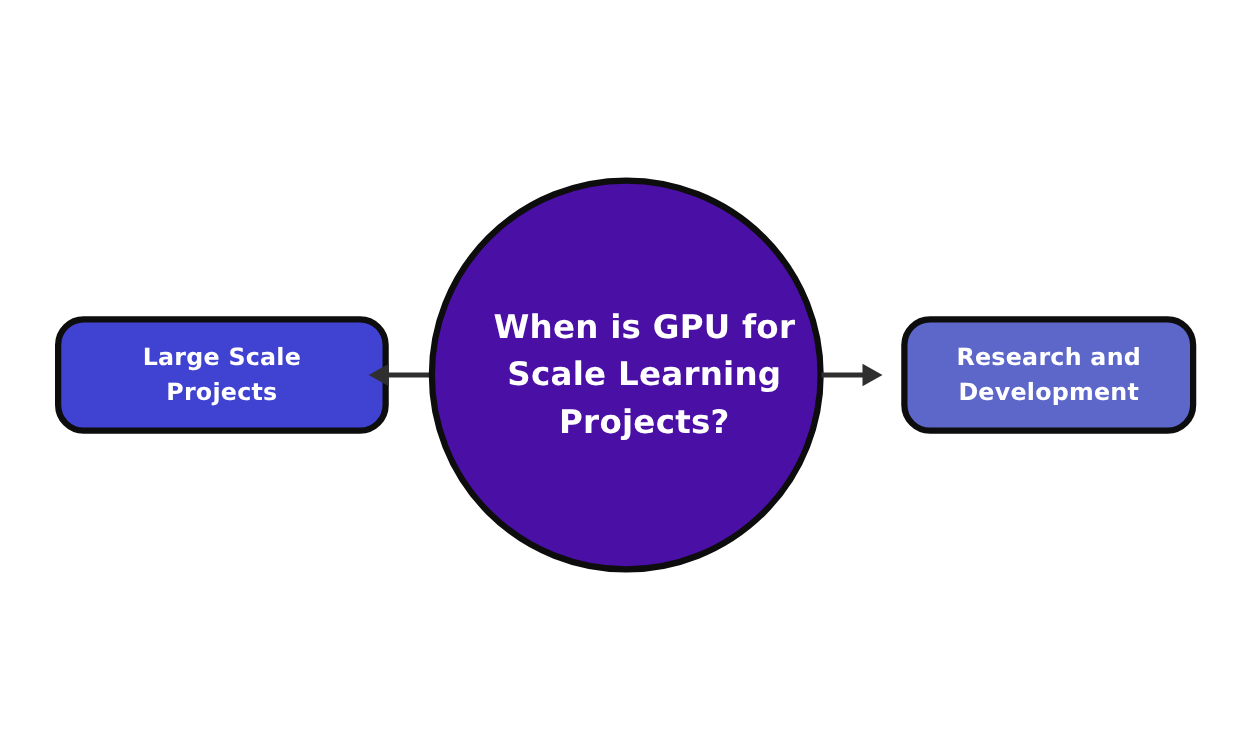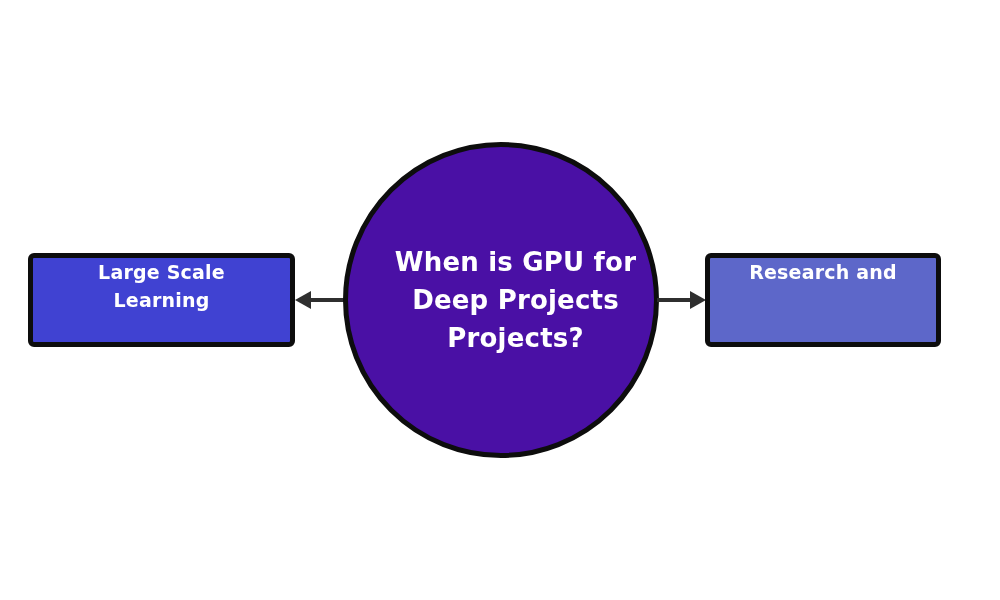--- a/index.html
+++ b/index.html
@@ -31,25 +31,26 @@
     font-size: 26px;
     line-height: 38px;
     letter-spacing: 0.2px;
     margin-left: 29px;
   }
   .side-box {
     position: absolute;
     top: 253px;
     height: 94px;
     border: 5px solid #0d0d0d;
-    border-radius: 6px;
+    border-radius: 23px;
     display: flex;
-    align-items: flex-start;
+    align-items: center;
     justify-content: center;
     text-align: center;
+    margin-left: 16px;
   }
   .side-box .label {
     color: #ffffff;
     font-weight: bold;
     font-size: 19px;
     line-height: 28px;
     letter-spacing: 0.2px;
   }
   .box-left  { left: 28px;  width: 267px; }
   .box-right { left: 705px; width: 236px; }
@@ -63,41 +64,42 @@
   .line { display: block; }
 </style>
 </head>
 <body>
 
 <div class="canvas">
 
   <div class="side-box box-left" style="background-color: rgb(64, 66, 210);">
     <div class="label">
       <span>Large Scale</span><br>
-      <span>Learning</span>
+      <span>Projects</span>
     </div>
   </div>
 
   <svg class="arrow arrow-left" viewBox="0 0 50 24">
     <line class="line" x1="50" y1="12" x2="13" y2="12" stroke="#2f2f2f" stroke-width="4"></line>
     <polygon points="1,12 17,3 17,21" fill="#2f2f2f"></polygon>
   </svg>
 
   <div class="center-circle" style="background-color: rgb(74, 16, 165);">
     <div class="label">
       <span>When is GPU for</span><br>
-      <span>Deep Projects</span><br>
+      <span>Scale Learning</span><br>
       <span>Projects?</span>
     </div>
   </div>
 
   <svg class="arrow arrow-right" viewBox="0 0 50 24">
     <line class="line" x1="0" y1="12" x2="37" y2="12" stroke="#2f2f2f" stroke-width="4"></line>
     <polygon points="49,12 33,3 33,21" fill="#2f2f2f"></polygon>
   </svg>
 
   <div class="side-box box-right" style="background-color: rgb(93, 103, 201);">
     <div class="label">
       <span>Research and</span><br>
+      <span>Development</span>
     </div>
   </div>
 
 </div>
 
 </body></html>

